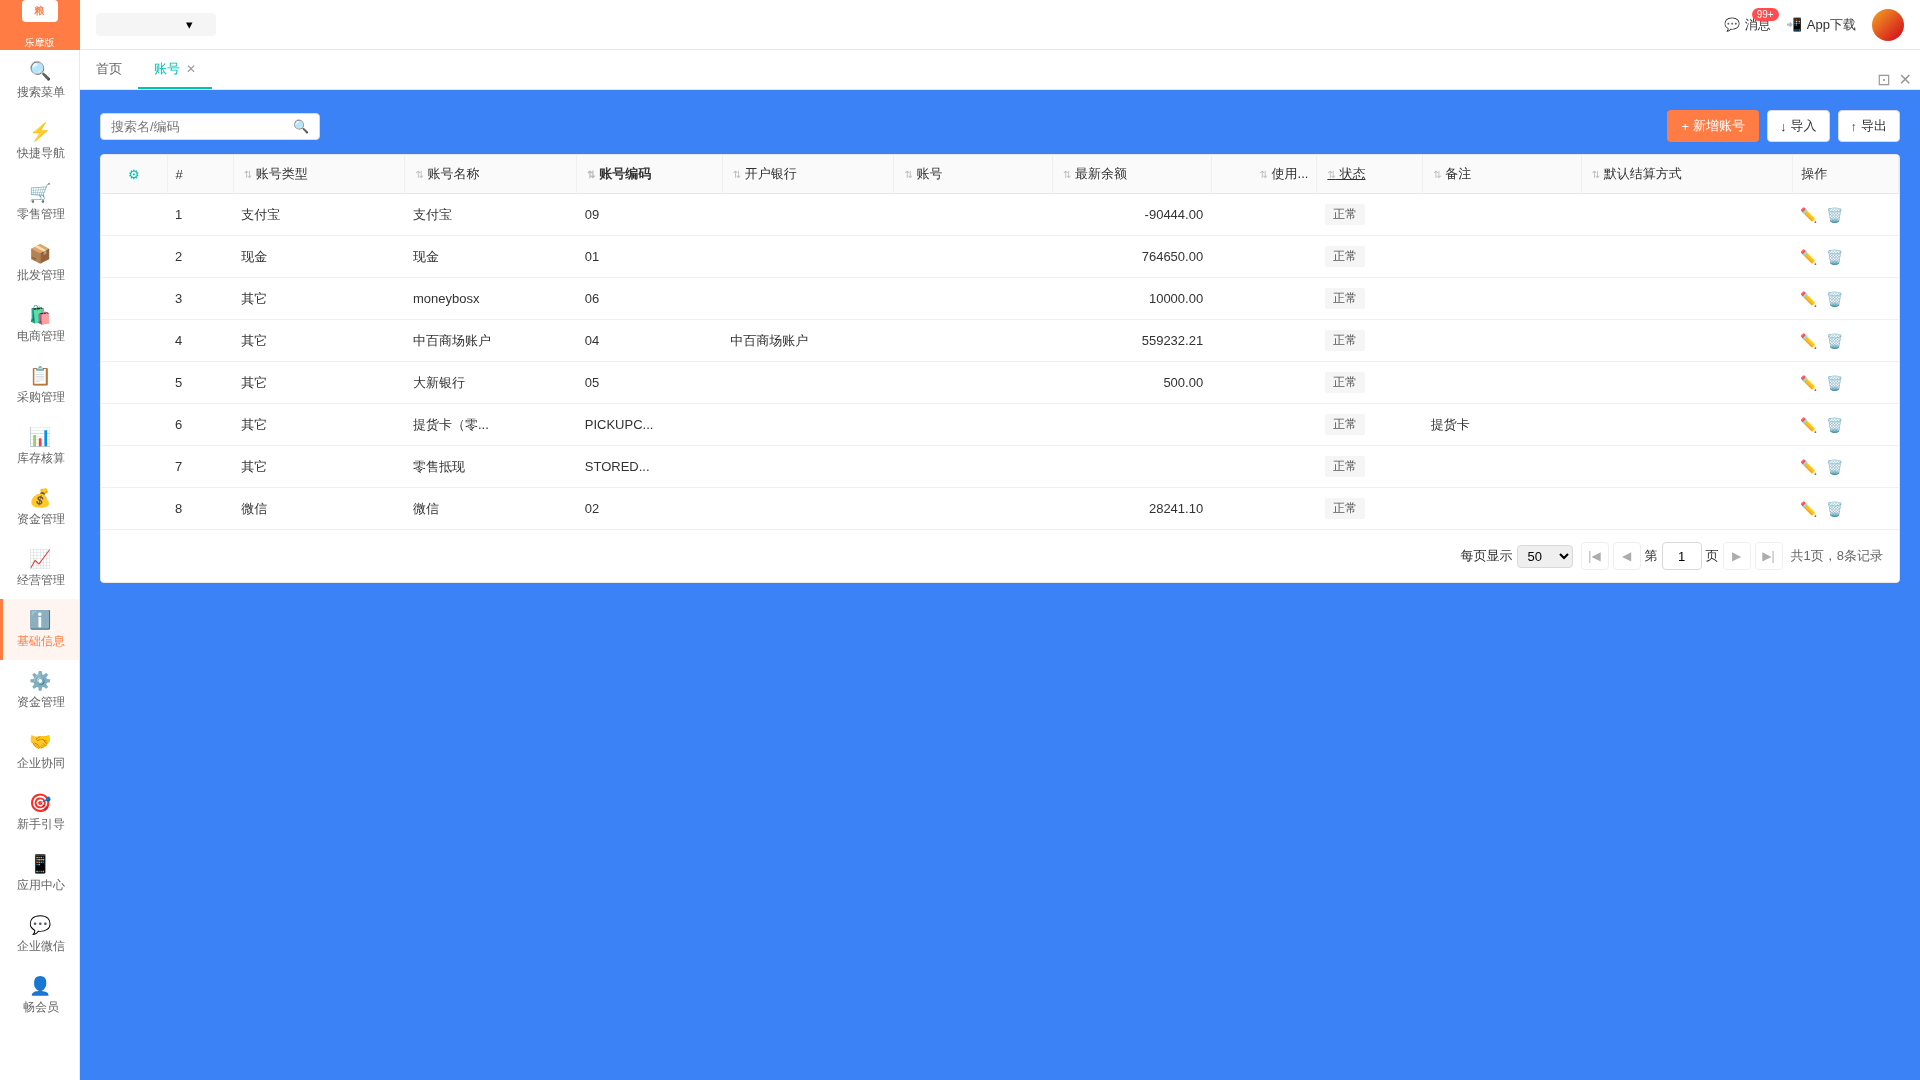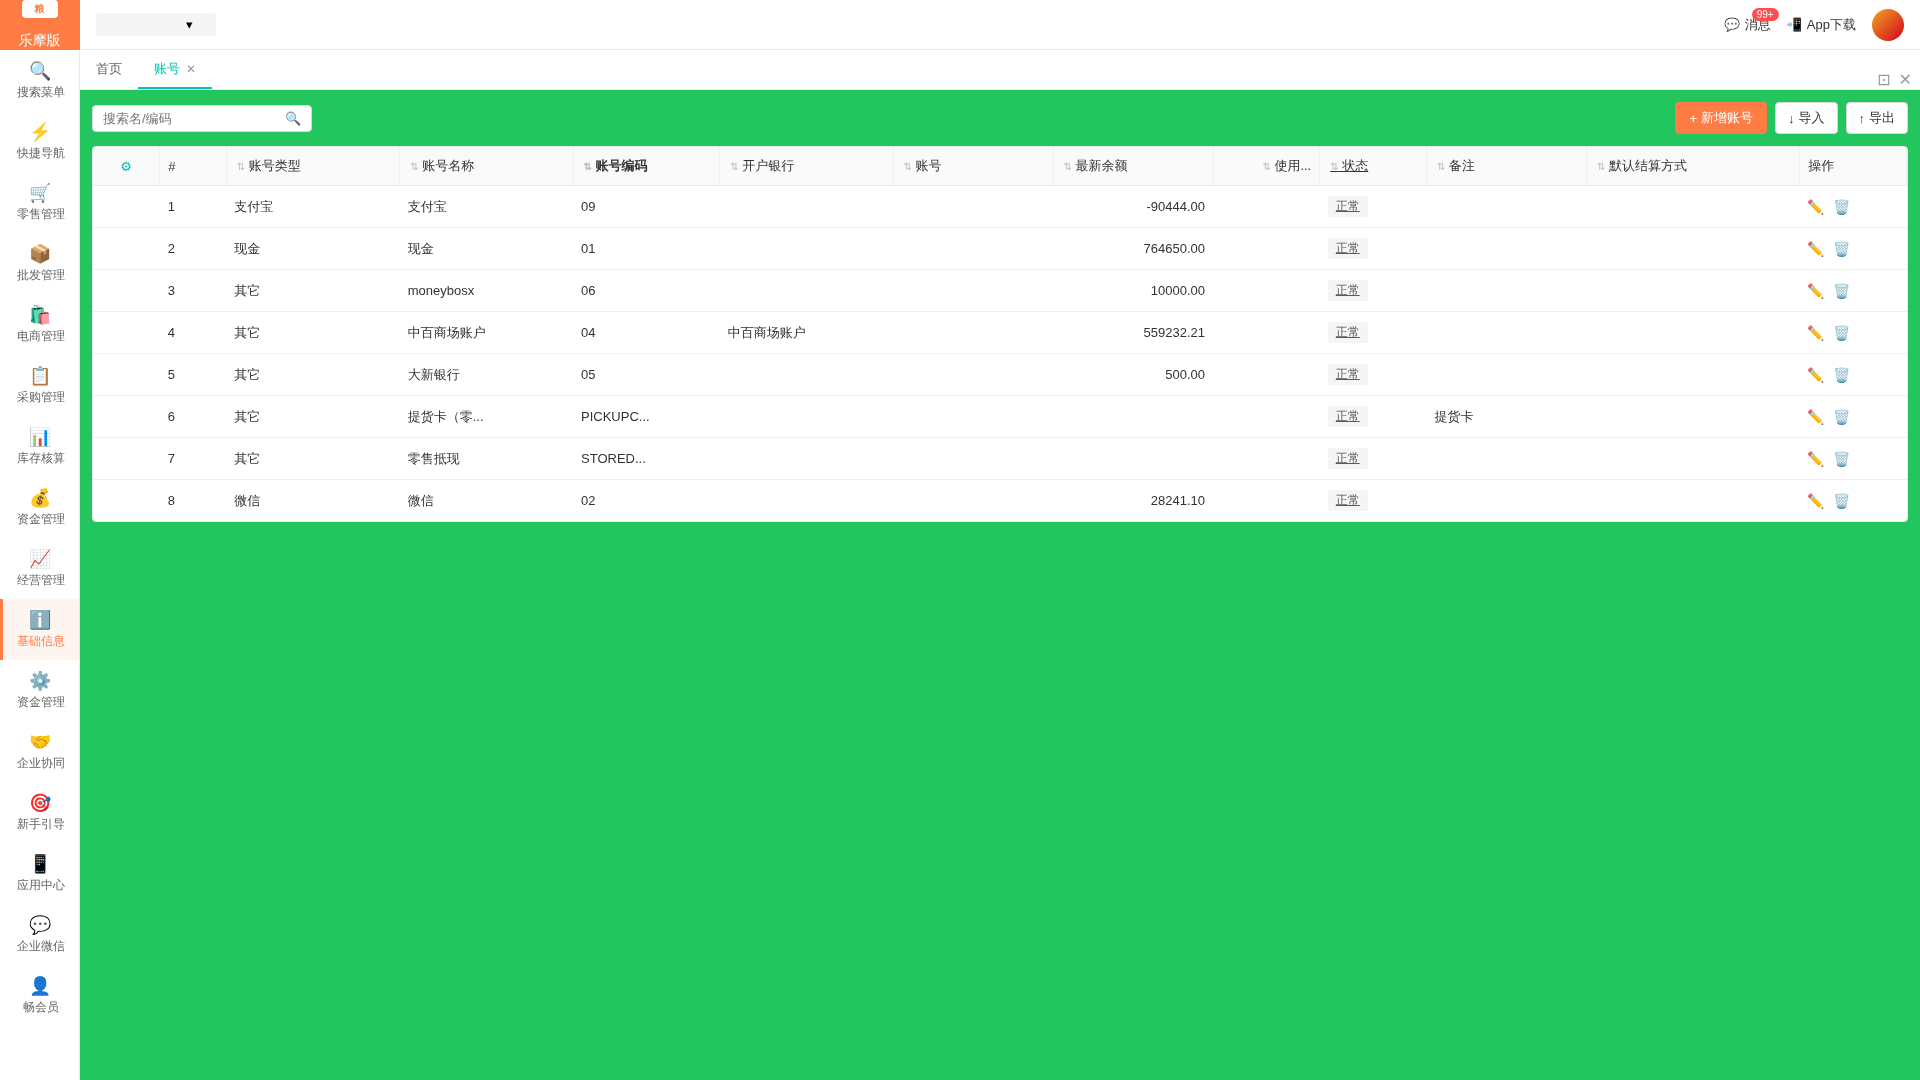--- a/index.html
+++ b/index.html
@@ -33,21 +33,21 @@
       border-radius: 4px;
       display: flex;
       align-items: center;
       justify-content: center;
       font-size: 10px;
       color: #ff7d45;
       font-weight: bold;
     }
     .sidebar-logo-text {
       color: #fff;
-      font-size: 14px;
+      font-size: 10px;
       margin-top: 14px;
     }
     .sidebar-item {
       width: 100%;
       padding: 10px 4px;
       display: flex;
       flex-direction: column;
       align-items: center;
       cursor: pointer;
       color: #666;
@@ -166,23 +166,23 @@
     .tab-close {
       font-size: 12px;
       color: #999;
       cursor: pointer;
       line-height: 1;
     }
 
     
     .content {
       flex: 1;
-      padding: 12px;
+      padding: 20px;
       overflow: auto;
-      background: #22c55e;
+      background: #3b82f6;
       position: relative;
     }
 
     
     .toolbar {
       display: flex;
       align-items: center;
       justify-content: space-between;
       margin-bottom: 12px;
     }
@@ -273,21 +273,21 @@
     .sort-icon { font-size: 10px; color: #bbb; margin-left: 2px; }
 
     .status-badge {
       display: inline-block;
       background: #f0f0f0;
       color: #666;
       border-radius: 2px;
       padding: 2px 8px;
       font-size: 12px;
     }
-    .status-normal { background: #f5f5f5; color: #595959; text-decoration: underline; }
+    .status-normal { background: #f5f5f5; color: #595959; }
 
     .col-ops {
       display: flex;
       gap: 8px;
       align-items: center;
     }
     .op-icon {
       color: #00c2b2;
       cursor: pointer;
       font-size: 14px;
@@ -715,15 +715,34 @@
       <td>
         <div class="col-ops">
           <span class="op-icon">✏️</span>
           <span class="op-del">🗑️</span>
         </div>
       </td>
     </tr>
           </tbody>
       </table>
 
+      <div class="pagination">
+        <div class="page-size-select">
+          <span>每页显示</span>
+          <select>
+            <option value="50">50</option>
+            <option value="100">100</option>
+          </select>
+        </div>
+        <div class="page-nav">
+          <button class="page-btn disabled">|◀</button>
+          <button class="page-btn disabled">◀</button>
+          <span>第</span>
+          <input type="text" class="page-input" value="1" style="">
+          <span>页</span>
+          <button class="page-btn disabled">▶</button>
+          <button class="page-btn disabled">▶|</button>
+        </div>
+        <span class="page-total">共1页，8条记录</span>
+      </div>
     </div>
   </div>
 </div>
 
 </body></html>

